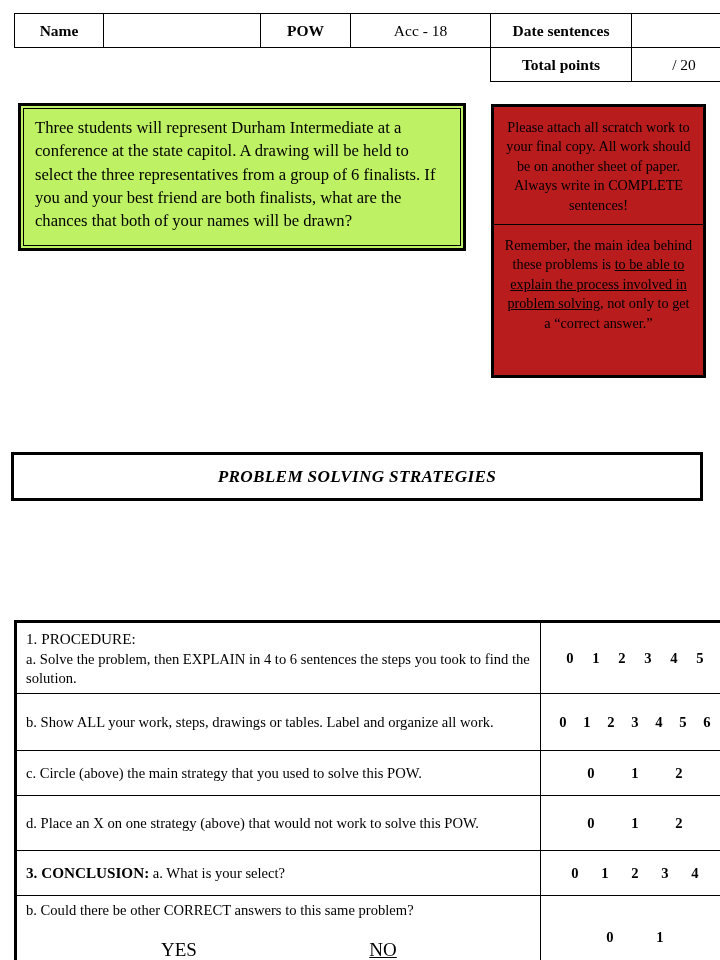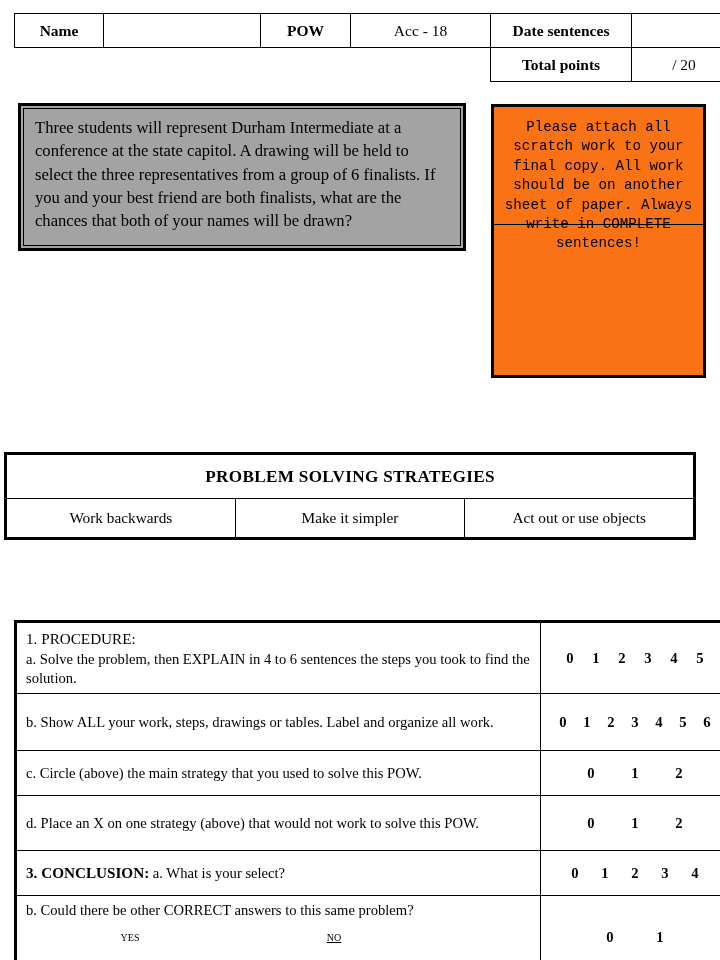--- a/index.html
+++ b/index.html
@@ -51,21 +51,21 @@
 
   
   .problem-box {
     position: absolute;
     left: 18px;
     top: 103px;
     width: 448px;
     height: 148px;
     border: 3.5px solid #000;
     box-sizing: border-box;
-    background: #a3a3a3;
+    background: #bef264;
   }
   .problem-inner {
     position: absolute;
     left: 2px; top: 2px; right: 2px; bottom: 2px;
     border: 1px solid #000;
     box-sizing: border-box;
     padding: 7px 11px 0 11px;
   }
   .problem-text {
     font-size: 16.6px;
@@ -75,22 +75,21 @@
 
   
   .notes-box {
     position: absolute;
     left: 491px;
     top: 104px;
     width: 215px;
     height: 274px;
     border: 3.2px solid #000;
     box-sizing: border-box;
-    background: #f97316;
-    font-family: Liberation Mono, monospace;
+    background: #b91c1c;
   }
   .note-cell {
     box-sizing: border-box;
     text-align: center;
     padding: 9px 10px;
     font-size: 14.2px;
     line-height: 19.4px;
   }
   .note-cell.first {
     height: 118px;
@@ -99,23 +98,24 @@
   }
   .note-cell.second {
     height: 149px;
     padding-top: 11px;
   }
   .note-cell u { text-decoration: underline; }
 
   
   .strat-wrap {
     position: absolute;
-    left: 4px;
+    left: 11px;
     top: 452px;
     width: 692px;
+    font-style: italic;
   }
   table.strat {
     border-collapse: collapse;
     table-layout: fixed;
     width: 692px;
     border: 3.2px solid #000;
   }
   table.strat td {
     border: 1.4px solid #000;
     text-align: center;
@@ -177,23 +177,24 @@
   .sc-row span { display: inline-block; text-align: center; }
   .sc-6 span { width: 26px; }
   .sc-7 span { width: 24px; }
   .sc-5 span { width: 30px; }
   .sc-3 span { width: 44px; }
   .sc-2 span { width: 50px; }
 
   .hdr-bold { font-weight: bold; text-align: center; }
   .yesno {
     display: flex;
-    margin-top: 8px;
+    margin-top: 20px;
     padding-left: 0px;
-    font-size: 10px;
+    font-size: 19px;
+    justify-content: center;
   }
   .yesno .yes { width: 208px; text-align: center; }
   .yesno .no  { width: 200px; text-align: center; text-decoration: underline; }
   .procedure-title {
     font-weight: normal;
     font-size: 15.2px;
     display: block;
     margin-bottom: 2px;
   }
 </style>
@@ -226,32 +227,28 @@
   </div>
 
   <div class="problem-box">
     <div class="problem-inner">
       <div class="problem-text">Three students will represent Durham Intermediate at a conference at the state capitol.  A drawing will be held to select the three representatives from a group of 6 finalists.  If you and your best friend are both finalists, what are the chances that both of your names will be drawn?</div>
     </div>
   </div>
 
   <div class="notes-box">
     <div class="note-cell first">Please attach all scratch work to your final copy.  All work should be on another sheet of paper.  Always write in COMPLETE sentences!</div>
+    <div class="note-cell second"><span>Remember, the main idea behind these problems is </span><u>to be able to explain the process involved in problem solving</u><span>, not only to get a “correct answer.”</span></div>
   </div>
 
   <div class="strat-wrap">
     <table class="strat">
       <tbody>
           <tr>
         <td class="title" colspan="3">PROBLEM SOLVING STRATEGIES</td>
-      </tr>
-      <tr>
-        <td>Work backwards</td>
-        <td>Make it simpler</td>
-        <td>Act out or use objects</td>
       </tr>
     </tbody>
       </table>
   </div>
 
   <div class="rub-wrap">
     <table class="rub">
 
       <tbody>
           <tr>

